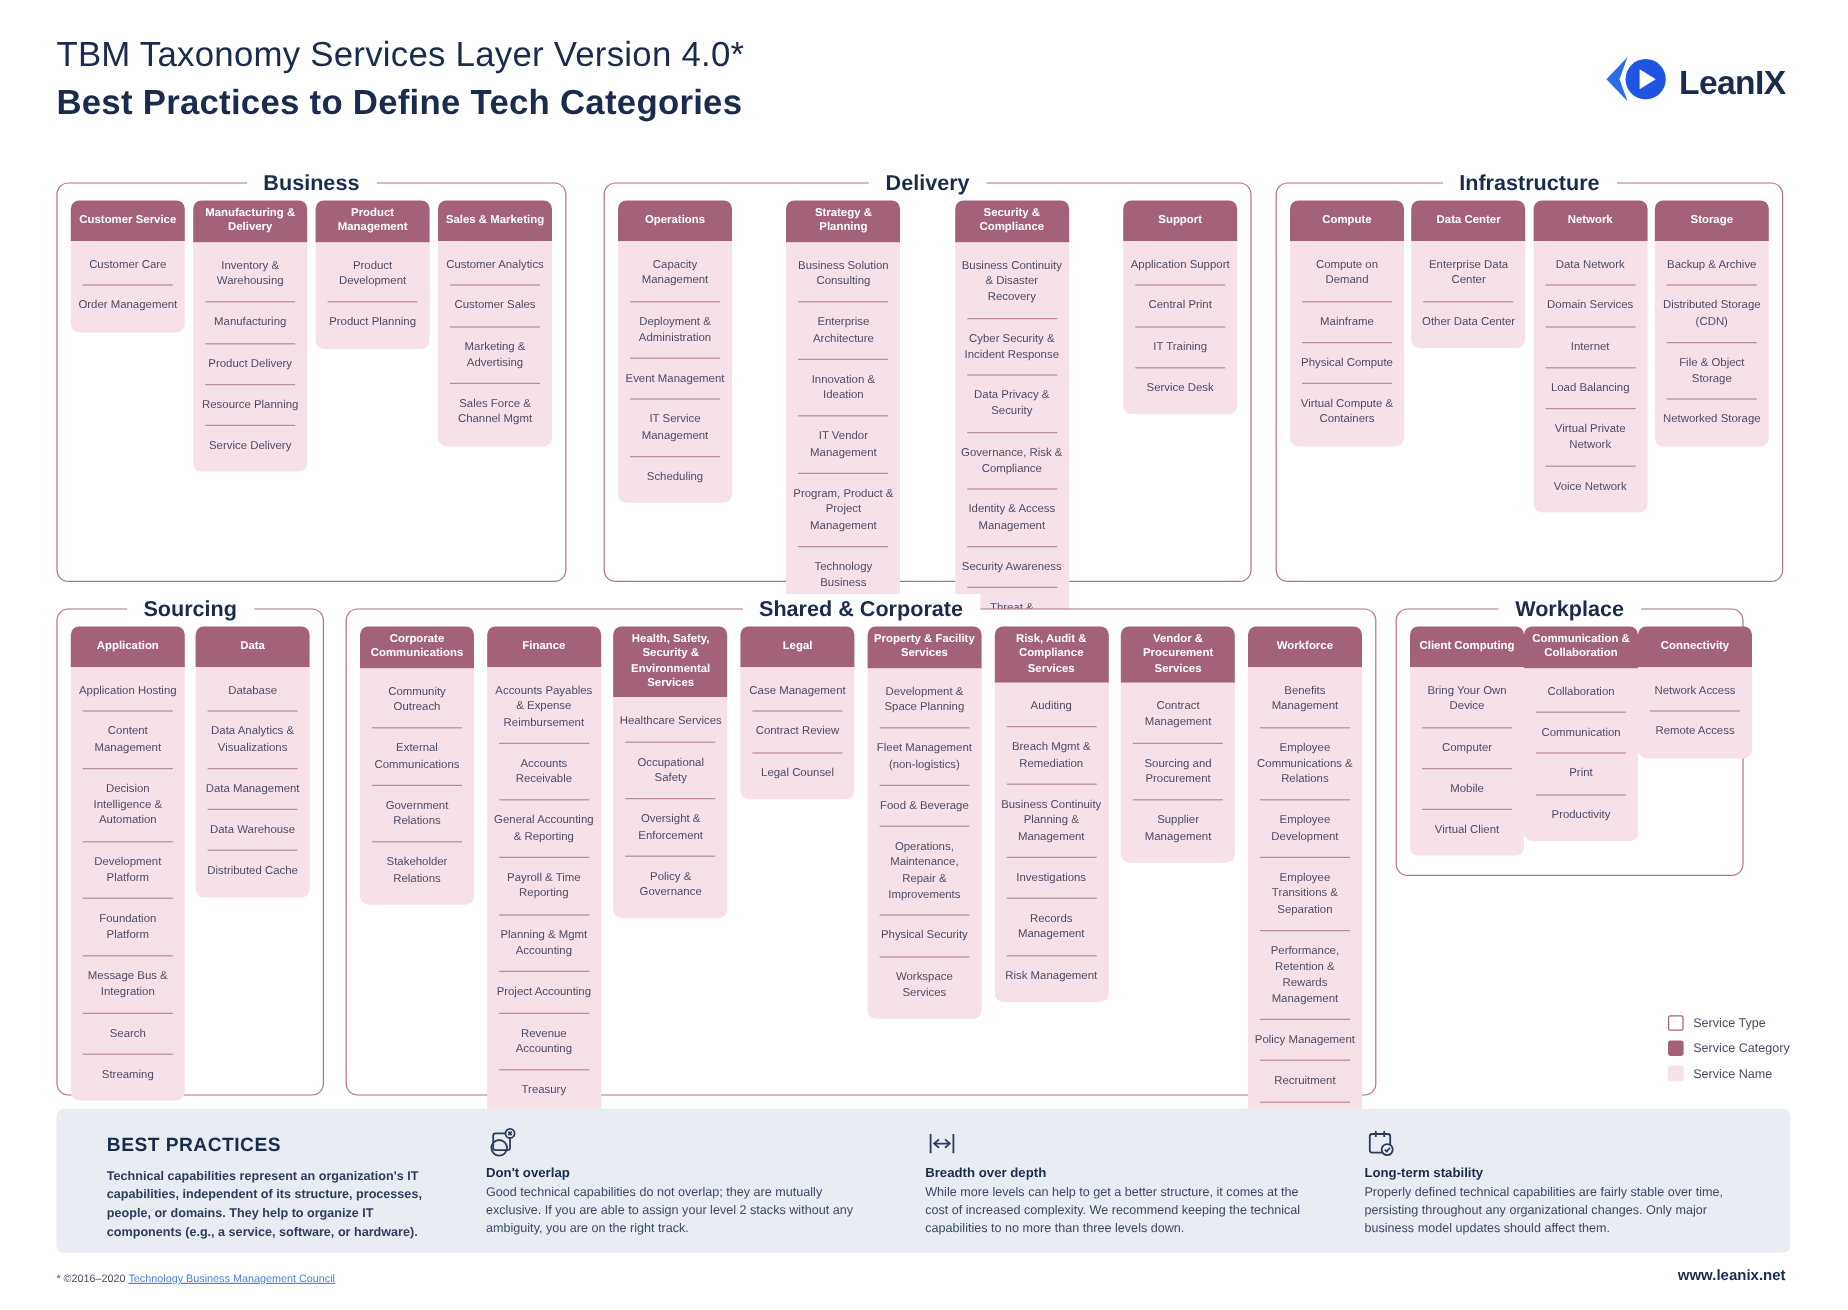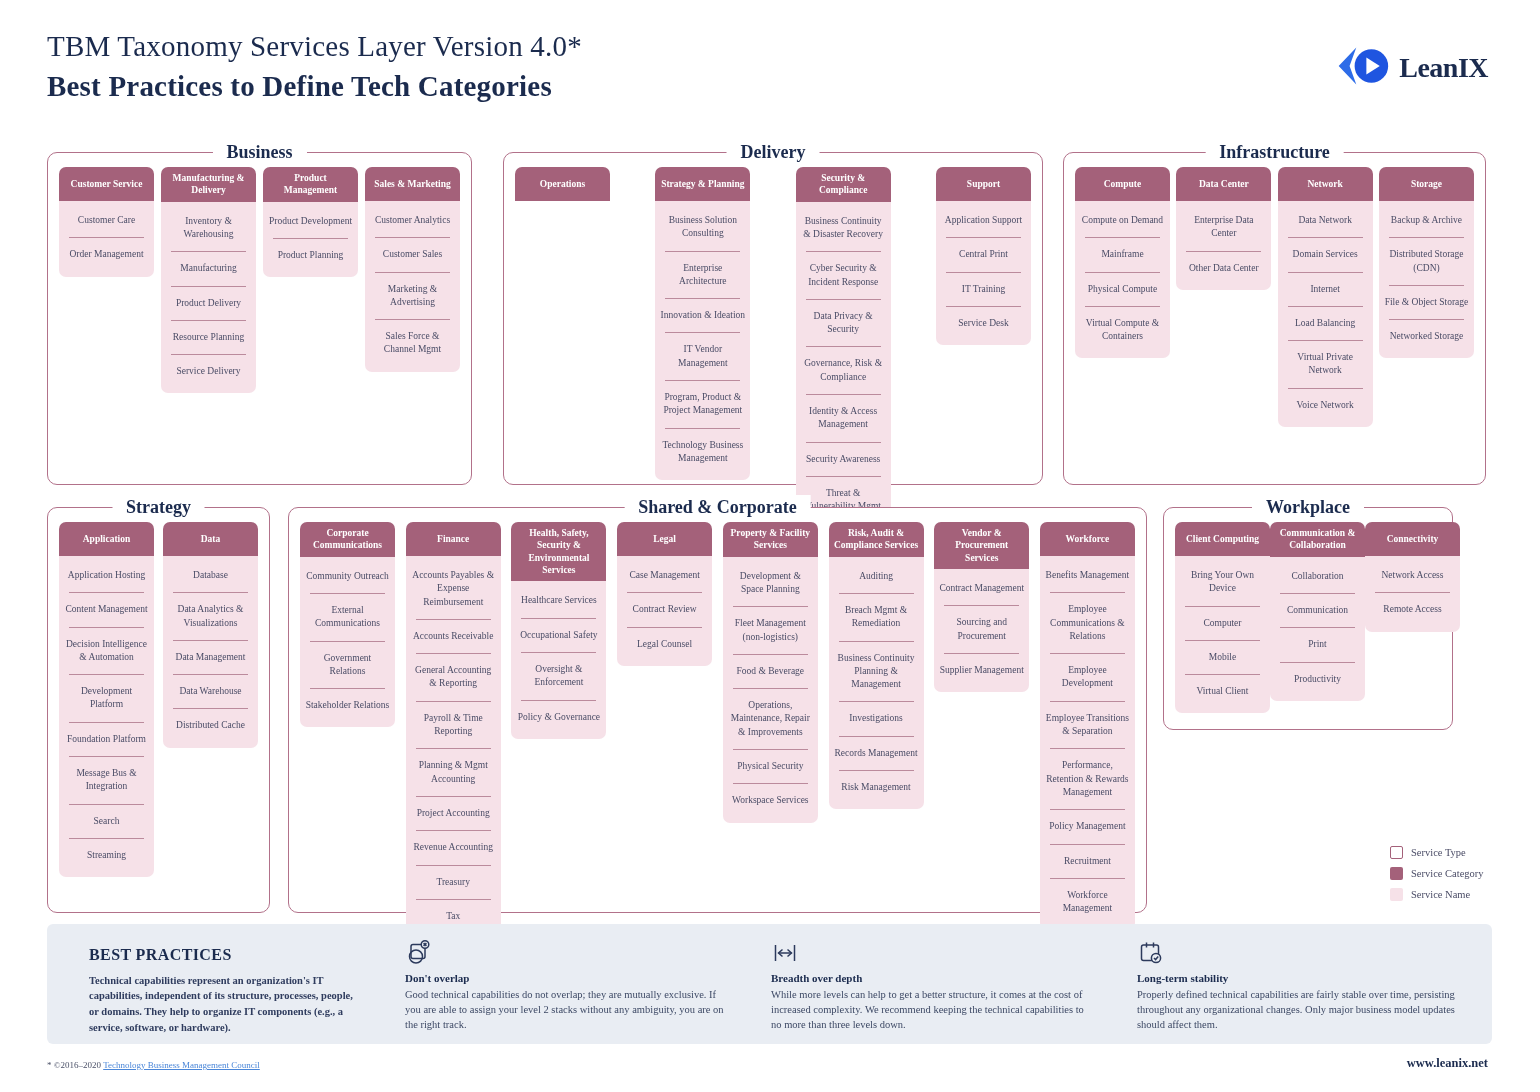--- a/index.html
+++ b/index.html
@@ -10,21 +10,21 @@
     --box-border:#b2718a;
     --divider:#bb8a9c;
     --band:#e9edf3;
     --link:#4a86d8;
     --logo-blue:#2d6ce8;
     --logo-blue-dark:#1f55e0;
   }
   *{margin:0;padding:0;box-sizing:border-box;}
   html,body{background:#fff;}
   body{font-family:"Liberation Sans",sans-serif;color:var(--navy);}
-  .page{position:relative;width:1540px;height:1092px;background:#fff;overflow:hidden;font-family:Liberation Serif, serif;}
+  .page{position:relative;width:1540px;height:1092px;background:#fff;overflow:hidden;}
 
   
   .title-block{position:absolute;left:47px;top:30px;}
   .title-line1{font-size:29px;font-weight:400;color:var(--navy);letter-spacing:.2px;}
   .title-line2{font-size:29px;font-weight:700;color:var(--navy);margin-top:7px;letter-spacing:.2px;}
   .logo{position:absolute;right:52px;top:44px;display:flex;align-items:center;gap:10px;}
   .logo-text{font-size:28px;font-weight:700;color:var(--navy);letter-spacing:-.5px;}
 
   
   .sections-layer{position:absolute;inset:0;}
@@ -140,20 +140,31 @@
               <div class="service-item">Sales Force &amp; Channel Mgmt</div>
             </div>
           </div>
         </div>
       </section>
       <section class="section section-delivery">
         <div class="section-title">Delivery</div>
         <div class="columns">
           <div class="column">
             <div class="col-header">Operations</div>
+            <div class="col-body">
+              <div class="service-item">Capacity Management</div>
+              <div class="divider"></div>
+              <div class="service-item">Deployment &amp; Administration</div>
+              <div class="divider"></div>
+              <div class="service-item">Event Management</div>
+              <div class="divider"></div>
+              <div class="service-item">IT Service Management</div>
+              <div class="divider"></div>
+              <div class="service-item">Scheduling</div>
+            </div>
           </div>
           <div class="column">
             <div class="col-header">Strategy &amp; Planning</div>
             <div class="col-body">
               <div class="service-item">Business Solution Consulting</div>
               <div class="divider"></div>
               <div class="service-item">Enterprise Architecture</div>
               <div class="divider"></div>
               <div class="service-item">Innovation &amp; Ideation</div>
               <div class="divider"></div>
@@ -243,21 +254,21 @@
               <div class="service-item">Distributed Storage (CDN)</div>
               <div class="divider"></div>
               <div class="service-item">File &amp; Object Storage</div>
               <div class="divider"></div>
               <div class="service-item">Networked Storage</div>
             </div>
           </div>
         </div>
       </section>
       <section class="section section-platform">
-        <div class="section-title">Strategy</div>
+        <div class="section-title">Sourcing</div>
         <div class="columns">
           <div class="column">
             <div class="col-header">Application</div>
             <div class="col-body">
               <div class="service-item">Application Hosting</div>
               <div class="divider"></div>
               <div class="service-item">Content Management</div>
               <div class="divider"></div>
               <div class="service-item">Decision Intelligence &amp; Automation</div>
               <div class="divider"></div>

